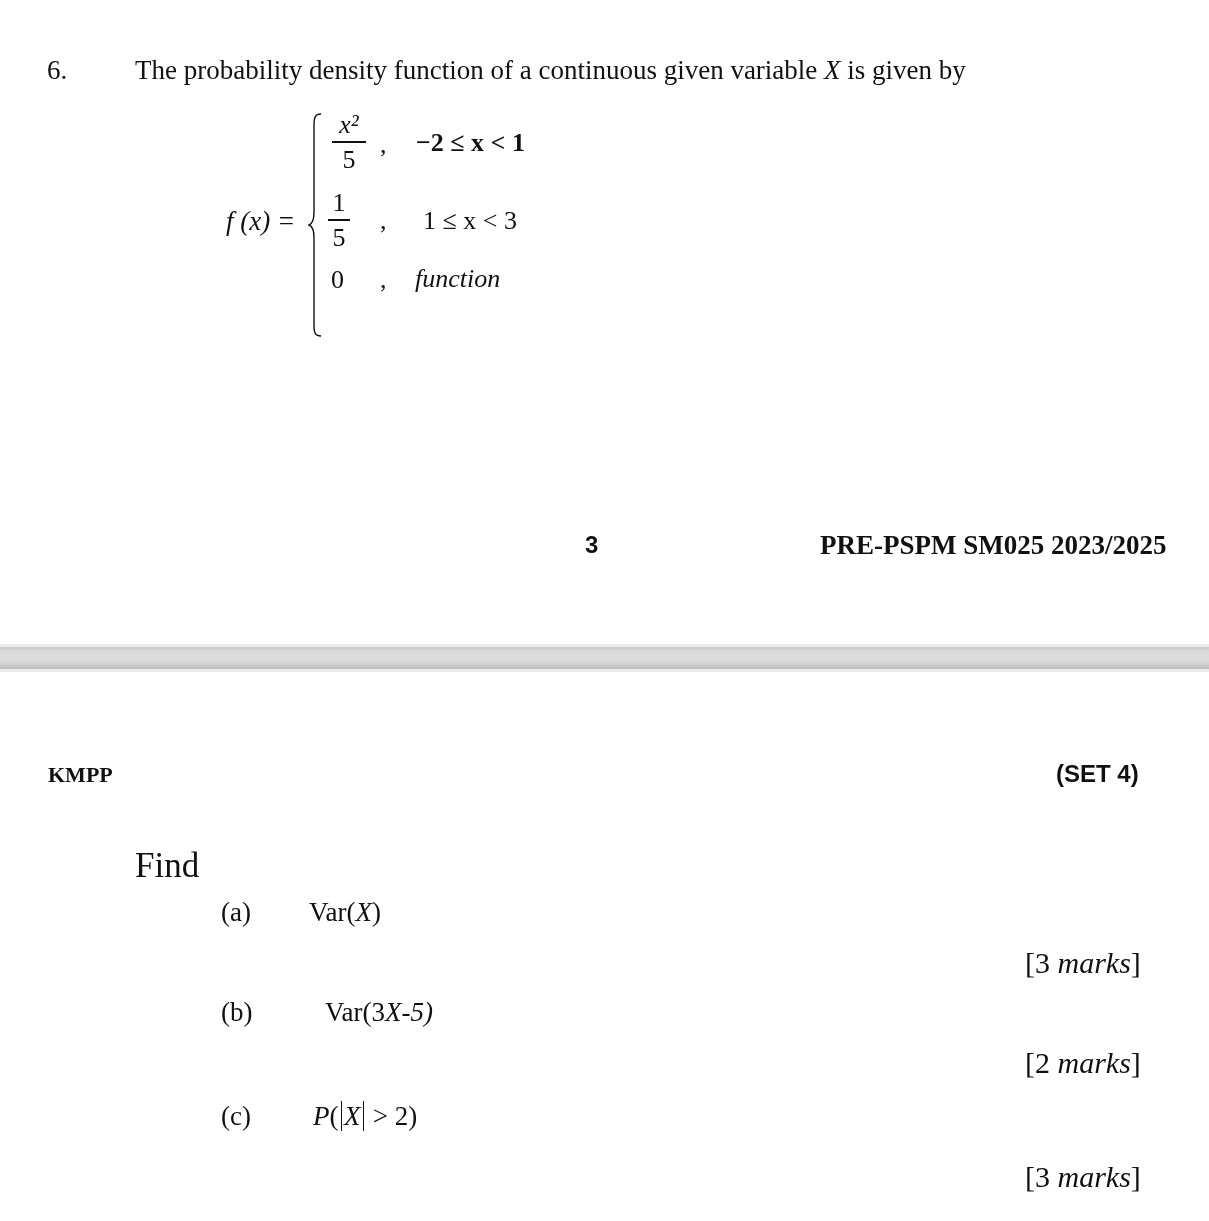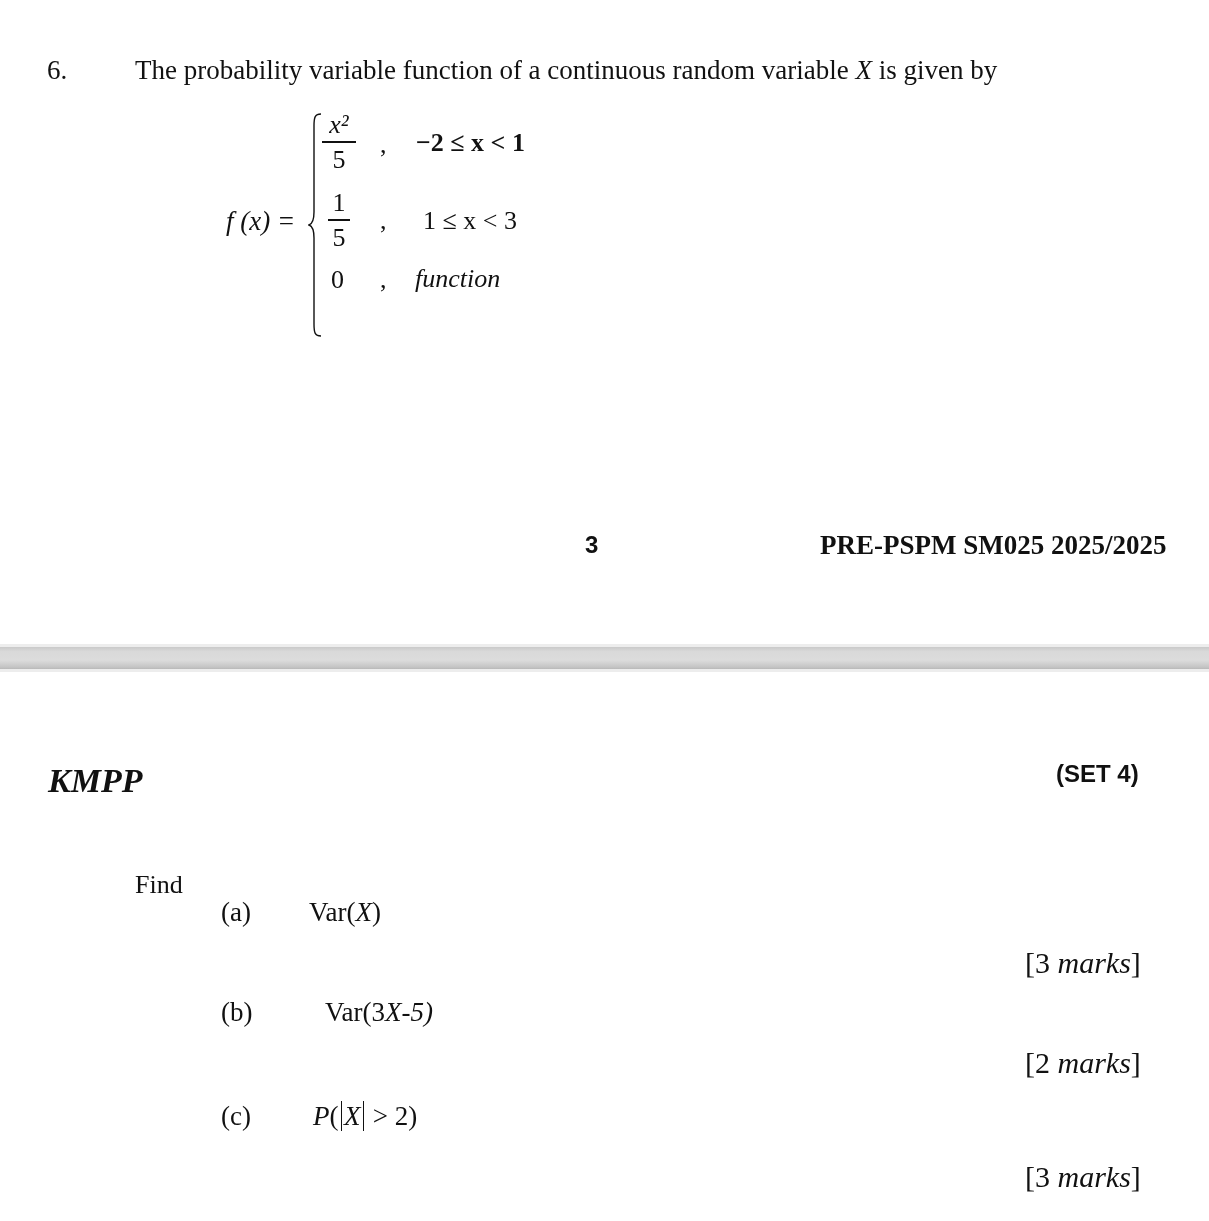--- a/index.html
+++ b/index.html
@@ -33,21 +33,21 @@
       position: absolute;
       display: flex;
       flex-direction: column;
       align-items: center;
       font-size: 26px;
       line-height: 1;
     }
     .frac .num { padding: 0 2px 3px 2px; }
     .frac .bar { height: 1.5px; background: #111; align-self: stretch; }
     .frac .den { padding-top: 4px; }
-    .frac1 { left: 322px; top: 112px; width: 34px; justify-content: flex-end; }
+    .frac1 { left: 332px; top: 112px; width: 34px; justify-content: flex-end; }
     .frac2 { left: 328px; top: 190px; width: 22px; }
     .zero { left: 331px; top: 265px; font-size: 26px; }
 
     .comma { font-size: 26px; }
     .c1 { left: 380px; top: 130px; }
     .c2 { left: 380px; top: 206px; }
     .c3 { left: 380px; top: 265px; }
 
     .cond { font-size: 26px; }
     .cond1 { left: 416px; top: 128px; font-weight: bold; }
@@ -65,24 +65,24 @@
     .page-divider {
       position: absolute; left: 0; top: 647px; width: 1209px; height: 22px;
       background: linear-gradient(to bottom, #c9c9c9 0%, #d9d9d9 20%, #dcdcdc 60%, #c4c4c4 92%, #b8b8b8 100%);
     }
     .page-gap-bottom {
       position: absolute; left: 0; top: 669px; width: 1209px; height: 3px;
       background: #ededed;
     }
 
     
-    .header-left { left: 48px; top: 762px; font-size: 34px; font-weight: bold; font-style: italic; }
+    .header-left { left: 48px; top: 762px; font-size: 22px; font-weight: bold; }
     .header-right { left: 1056px; top: 760px; font-size: 24px; font-weight: bold; }
 
-    .find { left: 135px; top: 846px; font-size: 26px; margin-top: 24px; }
+    .find { left: 135px; top: 846px; font-size: 35px; }
 
     .part-label { left: 221px; font-size: 27px; }
     .part-expr { font-size: 27px; text-align: center; }
     .pa-label { top: 897px; }
     .pa-expr { left: 309px; top: 897px; }
     .pb-label { top: 997px; }
     .pb-expr { left: 309px; top: 997px; margin-left: 16px; }
     .pc-label { top: 1101px; }
     .pc-expr { left: 313px; top: 1101px; }
 
@@ -97,21 +97,21 @@
 
     .marks { left: 1025px; font-size: 30px; }
     .m1 { top: 946px; }
     .m2 { top: 1046px; }
     .m3 { top: 1160px; }
   </style>
 </head>
 <body>
 
 <div class="abs serif q-num">6.</div>
-<div class="abs serif q-text"><span>The probability variable function of a continuous random variable </span><span class="it">X</span><span> is given by</span></div>
+<div class="abs serif q-text"><span>The probability density function of a continuous given variable </span><span class="it">X</span><span> is given by</span></div>
 
 <div class="abs serif fx-label it">f (x) =</div>
 
 <svg class="abs brace" viewBox="0 0 14 226" preserveAspectRatio="none">
   <path d="M13 2 C 7 2, 6 5, 6 14 L 6 100 C 6 108, 4 112, 1 113 C 4 114, 6 118, 6 126 L 6 212 C 6 221, 7 224, 13 224" fill="none" stroke="#111" stroke-width="1.4"></path>
 </svg>
 
 <div class="frac frac1 serif">
   <span class="num it">x²</span>
   <span class="bar"></span>
@@ -126,21 +126,21 @@
 
 <div class="abs serif comma c1">,</div>
 <div class="abs serif comma c2">,</div>
 <div class="abs serif comma c3">,</div>
 
 <div class="abs serif cond cond1">−2 ≤ x &lt; 1</div>
 <div class="abs serif cond cond2">1 ≤ x &lt; 3</div>
 <div class="abs serif cond cond3 it">function</div>
 
 <div class="abs sans page-num">3</div>
-<div class="abs serif exam-code">PRE-PSPM SM025 2025/2025</div>
+<div class="abs serif exam-code">PRE-PSPM SM025 2023/2025</div>
 
 <div class="page-gap-top"></div>
 <div class="page-divider"></div>
 <div class="page-gap-bottom"></div>
 
 <div class="abs serif header-left">KMPP</div>
 <div class="abs sans header-right">(SET 4)</div>
 
 <div class="abs serif find">Find</div>
 

